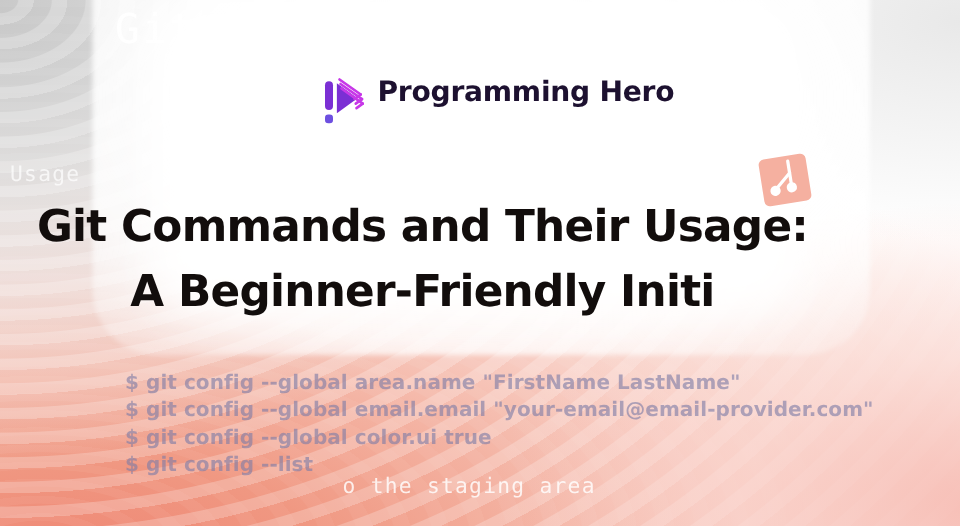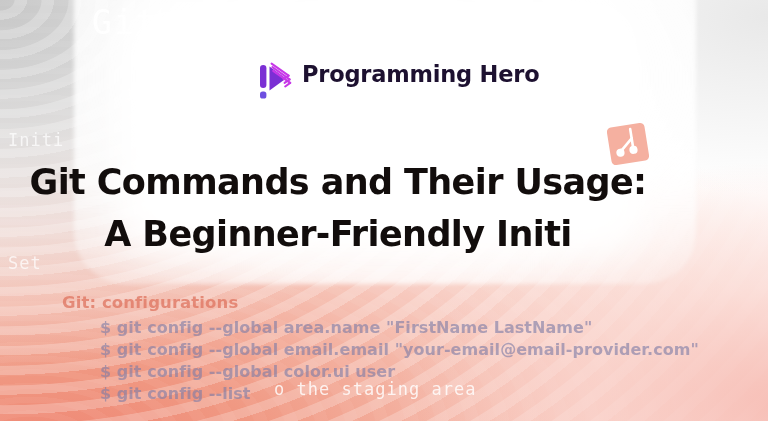--- a/index.html
+++ b/index.html
@@ -175,22 +175,21 @@
 <div class="banner">
 
   <div class="bg-base"></div>
   <div class="bg-gray-corner"></div>
   <div class="bg-rings"></div>
   <div class="bg-right-wash"></div>
 
   <div class="watermark wm-title">Git commands Cheat Sheet</div>
 
   <div class="watermark wm-left">
-    <div>Initi</div>
-    <div>Set</div>
+    <div>Usage</div>
     
     
     
     
     
   </div>
 
   <div class="center-card"></div>
   <div class="center-card-2"></div>
 
@@ -227,24 +226,23 @@
       </svg>
     </span>
   </div>
 
   <div class="headline">
     <span class="l1">Git Commands and Their Usage:</span>
     <span class="l2">A Beginner-Friendly Initi</span>
   </div>
 
   <div class="code-block">
-    <div class="code-heading">Git: configurations</div>
     <div class="code-lines">
       <div class="code-line">$ git config --global area.name "FirstName LastName"</div>
       <div class="code-line">$ git config --global email.email "your-email@email-provider.com"</div>
-      <div class="code-line">$ git config --global color.ui user</div>
+      <div class="code-line">$ git config --global color.ui true</div>
       <div class="code-line">$ git config --list</div>
     </div>
   </div>
 
   <div class="watermark wm-bottom">o the staging area</div>
 
 </div>
 
 </body></html>

